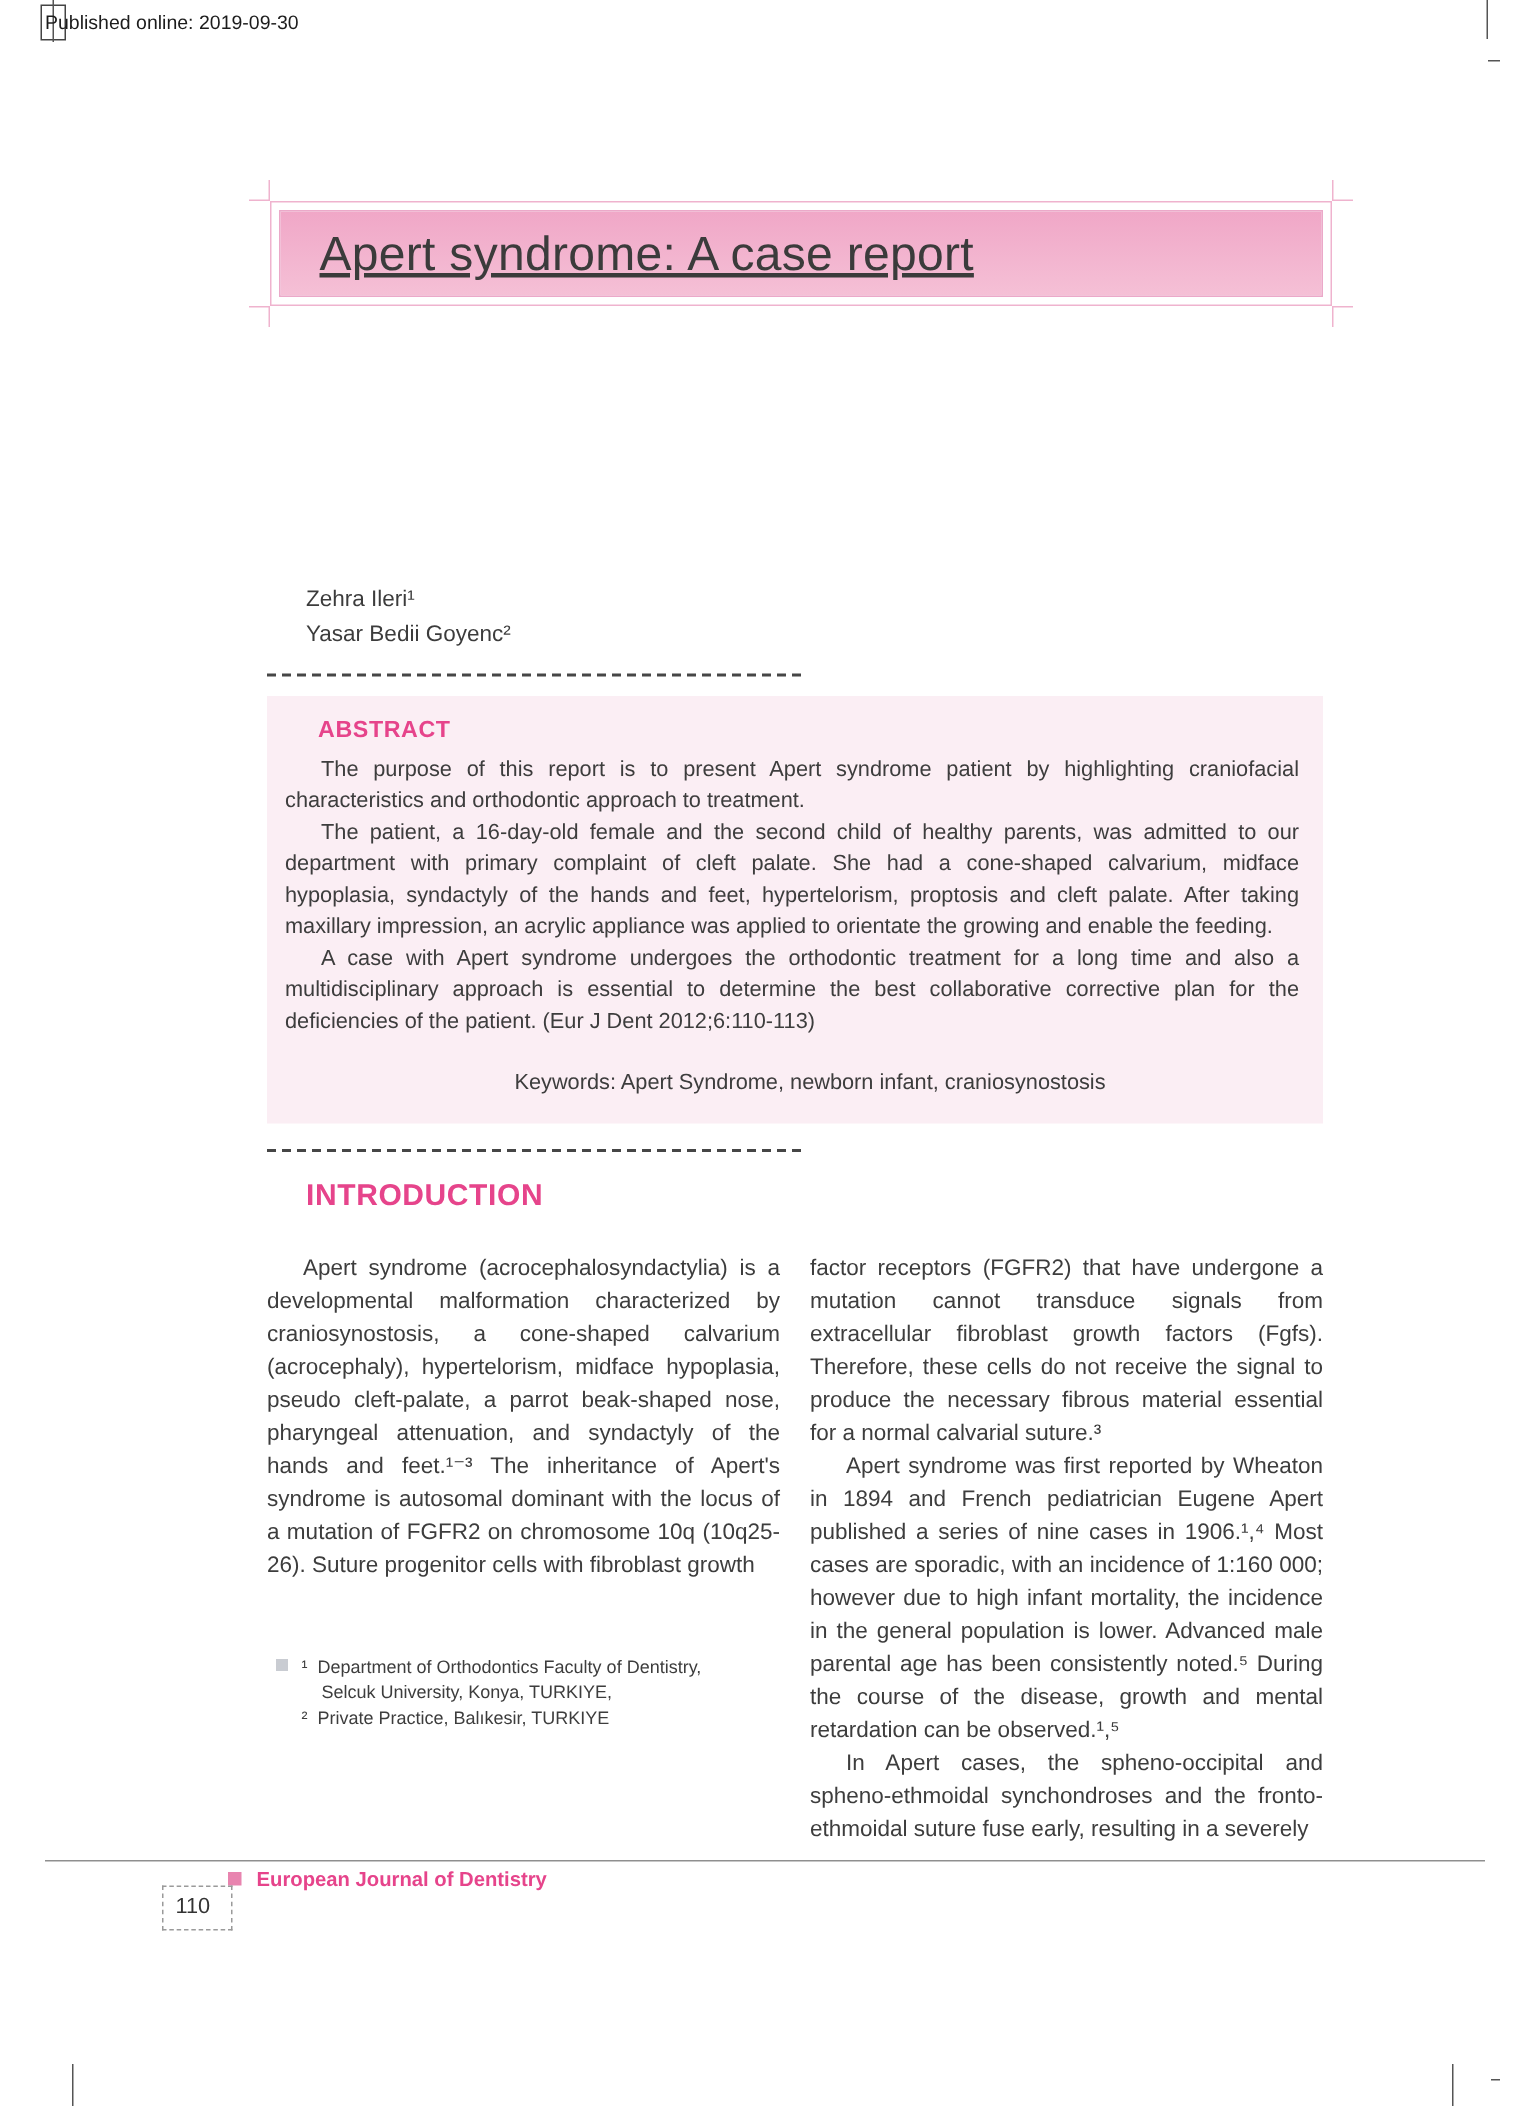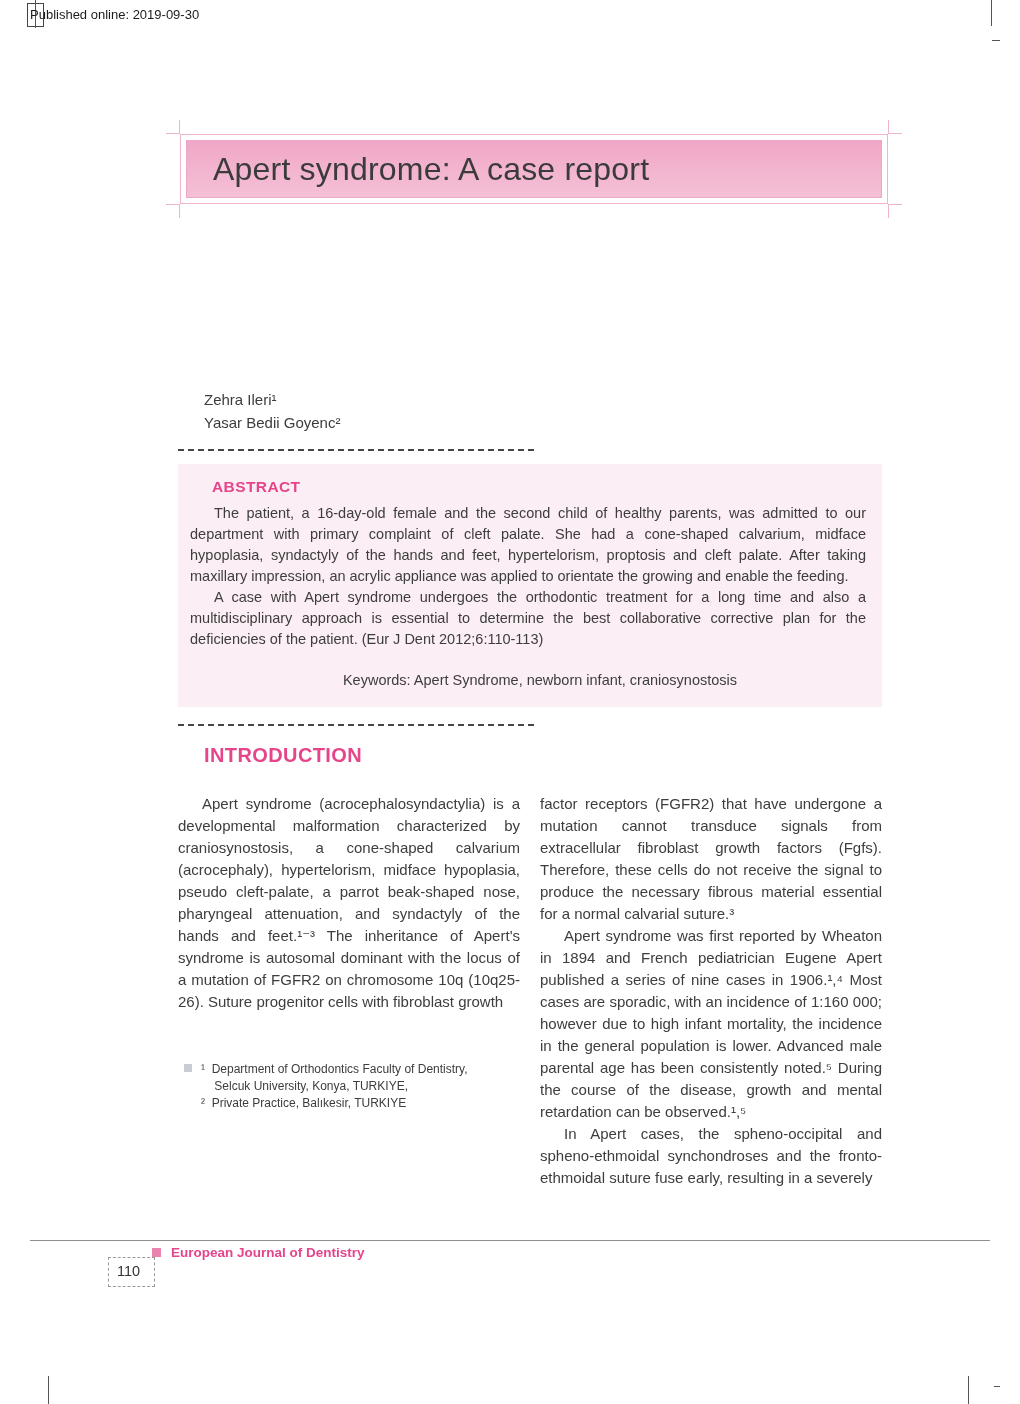--- a/index.html
+++ b/index.html
@@ -18,21 +18,21 @@
   .main { position:absolute; left:178px; top:140px; width:704px; }
 
   
   .title-box { position:relative; margin-left:8px; width:696px; height:58px;
     background:linear-gradient(180deg,var(--title-top,#f0a7c7),var(--title-bottom,#f5c0d6));
     border:1px solid #eba9c9; }
   .title-box::before { content:""; position:absolute; inset:-7px; border:1px solid var(--title-outline,#efb3ce); pointer-events:none; }
   .tick { position:absolute; background:var(--title-outline,#efb3ce); }
   .tick.h { height:1px; width:14px; }
   .tick.v { width:1px; height:14px; }
-  .title-box h1 { position:relative; line-height:56px; padding-left:26px; font-size:32px; font-weight:400; color:#3b3b3b; letter-spacing:.2px; }
+  .title-box h1 { position:relative; line-height:56px; padding-left:26px; font-size:32px; font-weight:400; color:#3b3b3b; letter-spacing:.2px;text-decoration:underline; }
 
   .authors { margin-top:190px; padding-left:26px; font-size:15px; line-height:1.55; color:#3c3c3c; white-space:pre-wrap; }
 
   .dashed { margin-top:14px; width:356px; border-top:2px dashed var(--dash,#464646); }
   .dashed.second { margin-top:17px; }
 
   .abstract { margin-top:13px; background:var(--abstract-bg,#fbeef4); padding:14px 16px 16px 12px; }
   .abstract h2 { color:var(--accent-pink,#e6448b); font-size:15.5px; font-weight:bold; letter-spacing:.4px; margin:0 0 7px 22px; }
   .abstract p { font-size:14.5px; line-height:1.45; text-align:justify; text-indent:24px; color:#3d3d3d; }
   .abstract p.keywords { margin-top:20px; text-align:center; }
@@ -83,20 +83,21 @@
       <h1>Apert syndrome: A case report</h1>
     </div>
 
     <div class="authors">Zehra Ileri¹
 Yasar Bedii Goyenc²</div>
 
     <div class="dashed"></div>
 
     <div class="abstract">
       <h2>ABSTRACT</h2>
+      <p>The purpose of this report is to present Apert syndrome patient by highlighting craniofacial characteristics and orthodontic approach to treatment.</p>
       <p>The patient, a 16-day-old female and the second child of healthy parents, was admitted to our department with primary complaint of cleft palate. She had a cone-shaped calvarium, midface hypoplasia, syndactyly of the hands and feet, hypertelorism, proptosis and cleft palate.  After taking maxillary impression, an acrylic appliance was applied to orientate the growing and enable the feeding.</p>
       <p>A case with Apert syndrome undergoes the orthodontic treatment for a long time and also a multidisciplinary approach is essential to determine the best collaborative corrective plan for the deficiencies of the patient. (Eur J Dent 2012;6:110-113)</p>
       <p class="keywords">Keywords: Apert Syndrome, newborn infant, craniosynostosis</p>
     </div>
 
     <div class="dashed second"></div>
 
     <h2 class="intro-heading">INTRODUCTION</h2>
 
     <div class="columns">

